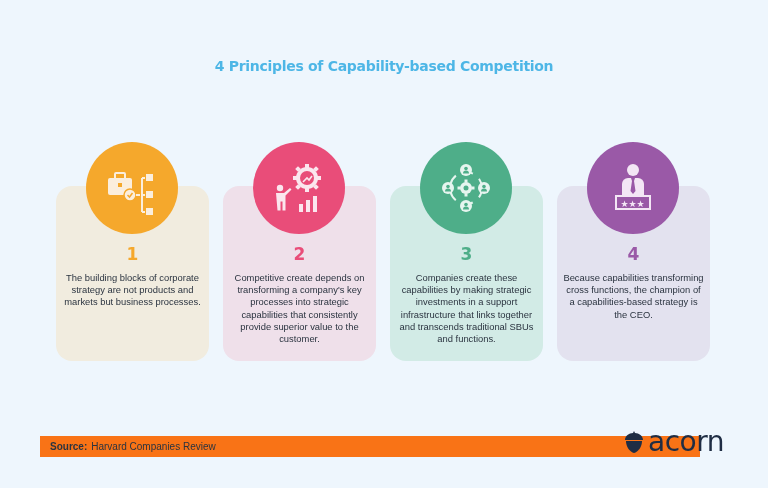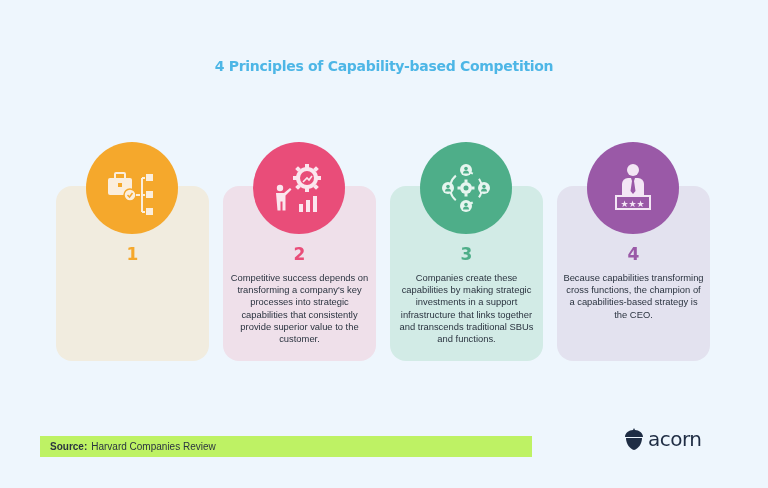--- a/index.html
+++ b/index.html
@@ -51,67 +51,68 @@
     top: 86px;
     left: 6px; right: 6px;
     text-align: center;
     font-size: 9.4px;
     line-height: 12.2px;
     color: #2b3440;
   }
   .source-bar {
     position: absolute;
     left: 40px; top: 436px;
-    width: 492px; height: 21px;
-    background: #bef264;
+    width: 660px; height: 21px;
+    background: #f97316;
     padding-left: 10px;
     display: flex; align-items: center;
     font-size: 10px;
     color: #2b3440;
   }
   .source-bar b { margin-right: 4px; }
   .logo {
     position: absolute;
     left: 624px; top: 428px;
     display: flex; align-items: center;
     color: #1f2d44;
   }
   .logo svg { width: 20px; height: 22px; margin-right: 4px; }
   .logo span {
     font-family: "DejaVu Sans", sans-serif;
-    font-size: 20px;
+    font-size: 28px;
     letter-spacing: -0.5px;
     line-height: 1;
   }
 </style>
 </head>
 <body>
 
 <div class="title">4 Principles of Capability-based Competition</div>
 
 <div class="card" style="left:56px;background:#f1ecdf;">
   <div class="num" style="color:#f5a82c;">1</div>
+  <div class="desc">The building blocks of corporate strategy are not products and markets but business processes.</div>
 </div>
 <div class="circle" style="left:86px;background:#f5a82c;">
   <svg viewBox="0 0 60 60" fill="none" stroke="#fbeedd" stroke-width="2">
     <rect x="6" y="20" width="24" height="17" rx="2" fill="#fbeedd" stroke="none"></rect>
     <rect x="13" y="15" width="10" height="6" rx="1"></rect>
     <rect x="16" y="25" width="4" height="4" fill="#f5a82c" stroke="none"></rect>
     <circle cx="28" cy="37" r="6" fill="#fbeedd" stroke="#f5a82c" stroke-width="1.5"></circle>
     <path d="M25.5 37 l2 2 l3 -4" stroke="#f5a82c" stroke-width="1.5"></path>
     <path d="M34 37 h4 M40 20 v34 M40 20 h3 M40 37 h3 M40 54 h3"></path>
     <rect x="44" y="16" width="7" height="7" fill="#fbeedd" stroke="none"></rect>
     <rect x="44" y="33" width="7" height="7" fill="#fbeedd" stroke="none"></rect>
     <rect x="44" y="50" width="7" height="7" fill="#fbeedd" stroke="none"></rect>
   </svg>
 </div>
 
 <div class="card" style="left:223px;background:#efe0ea;">
   <div class="num" style="color:#e94d79;">2</div>
-  <div class="desc">Competitive success depends on transforming a company's key processes into strategic capabilities that consistently provide superior value to the customer.</div>
+  <div class="desc">Competitive create depends on transforming a company's key processes into strategic capabilities that consistently provide superior value to the customer.</div>
 </div>
 <div class="circle" style="left:253px;background:#e94d79;">
   <svg viewBox="0 0 60 60" fill="#fbe6ee" stroke="none">
     <circle cx="38" cy="20" r="11"></circle>
     <g fill="#fbe6ee">
       <rect x="36" y="6" width="4" height="4"></rect>
         <rect x="36" y="30" width="4" height="4"></rect>
       <rect x="24" y="18" width="4" height="4"></rect>
         <rect x="48" y="18" width="4" height="4"></rect>
       <rect x="27" y="9" width="4" height="4" transform="rotate(45 29 11)"></rect>

